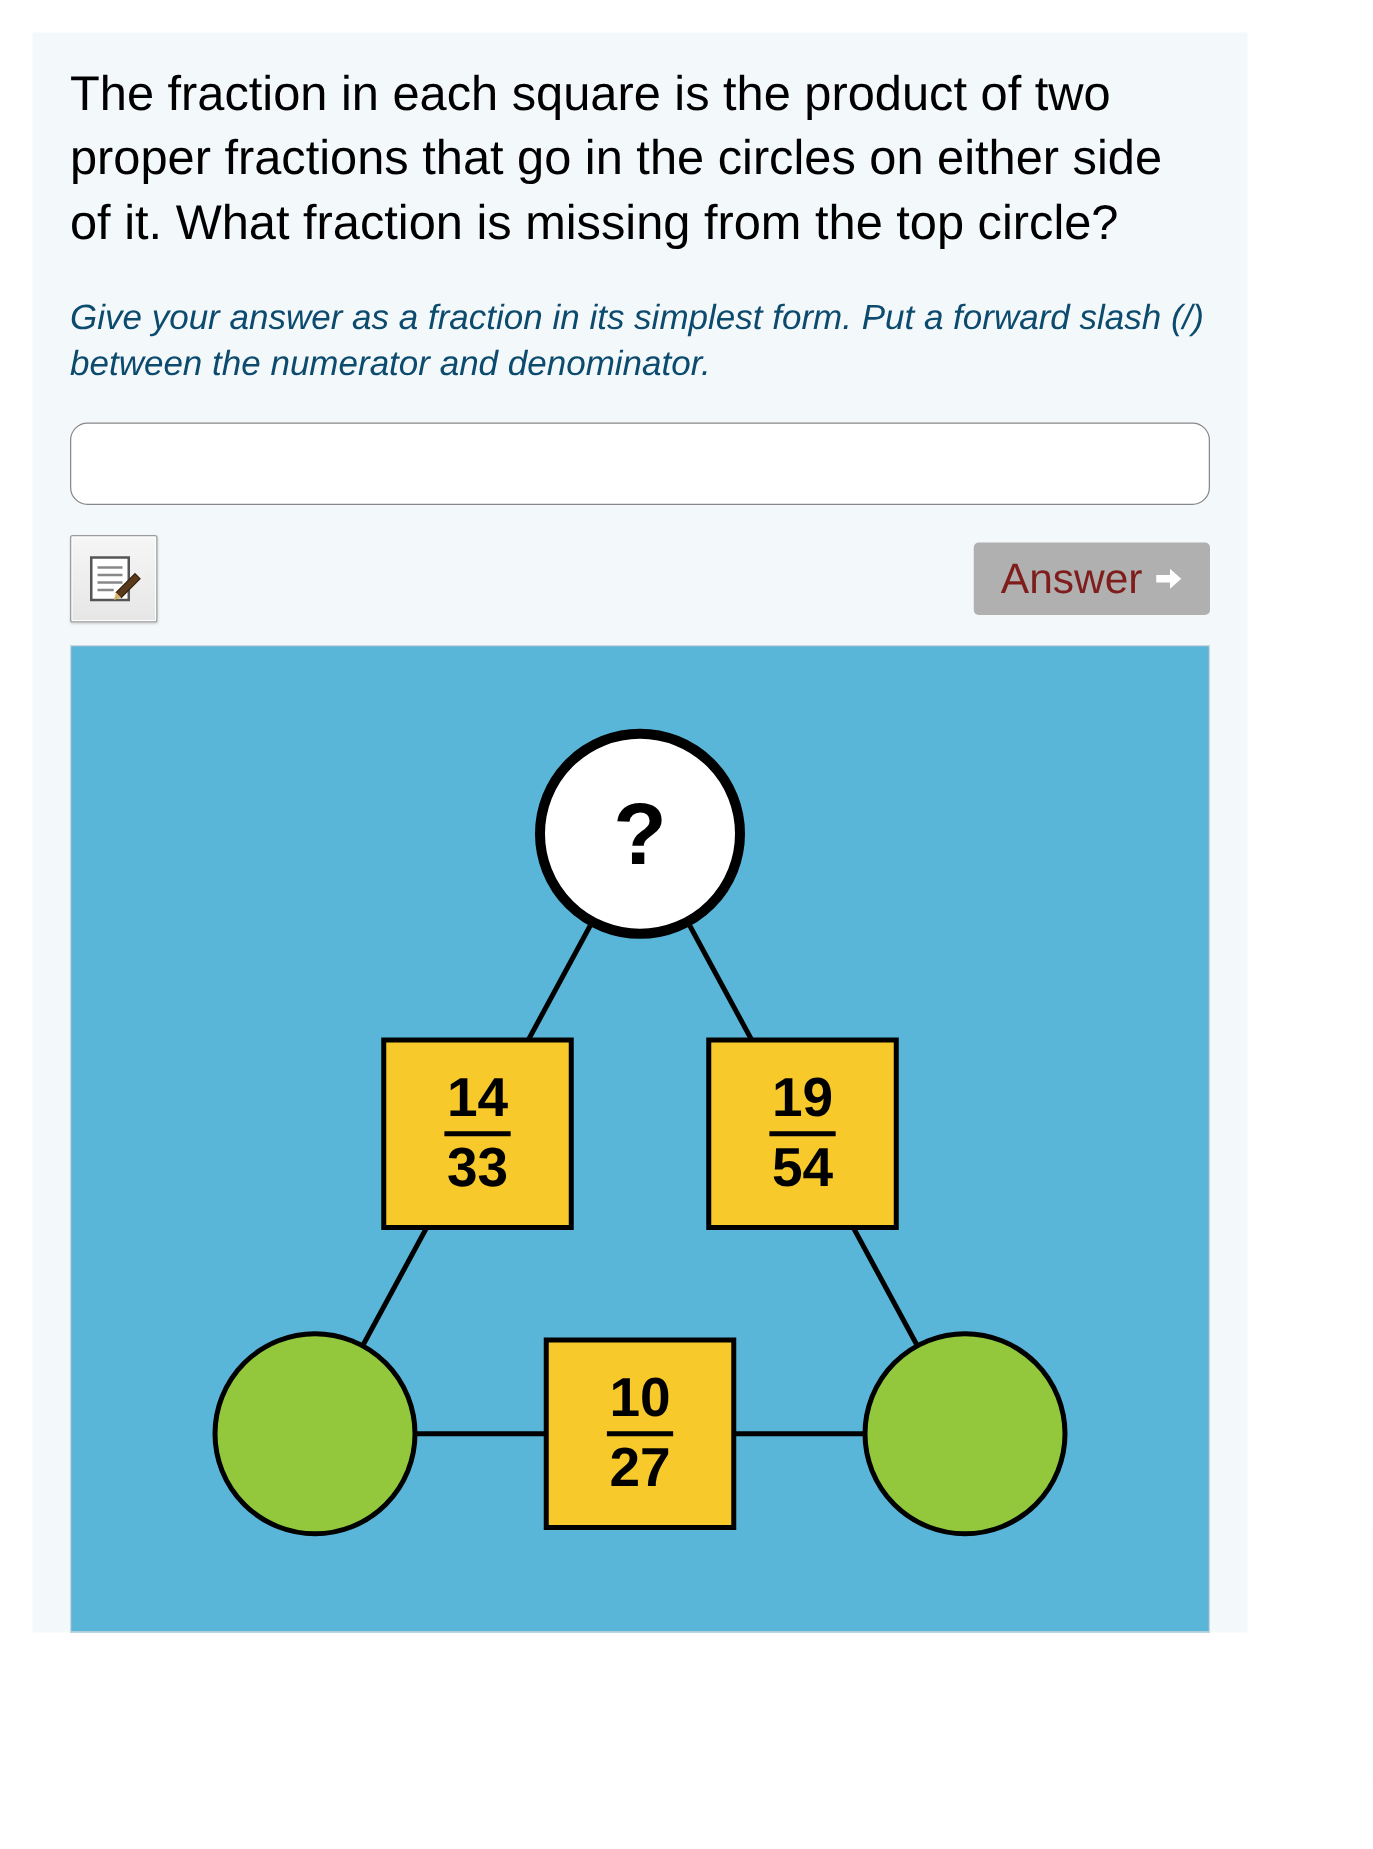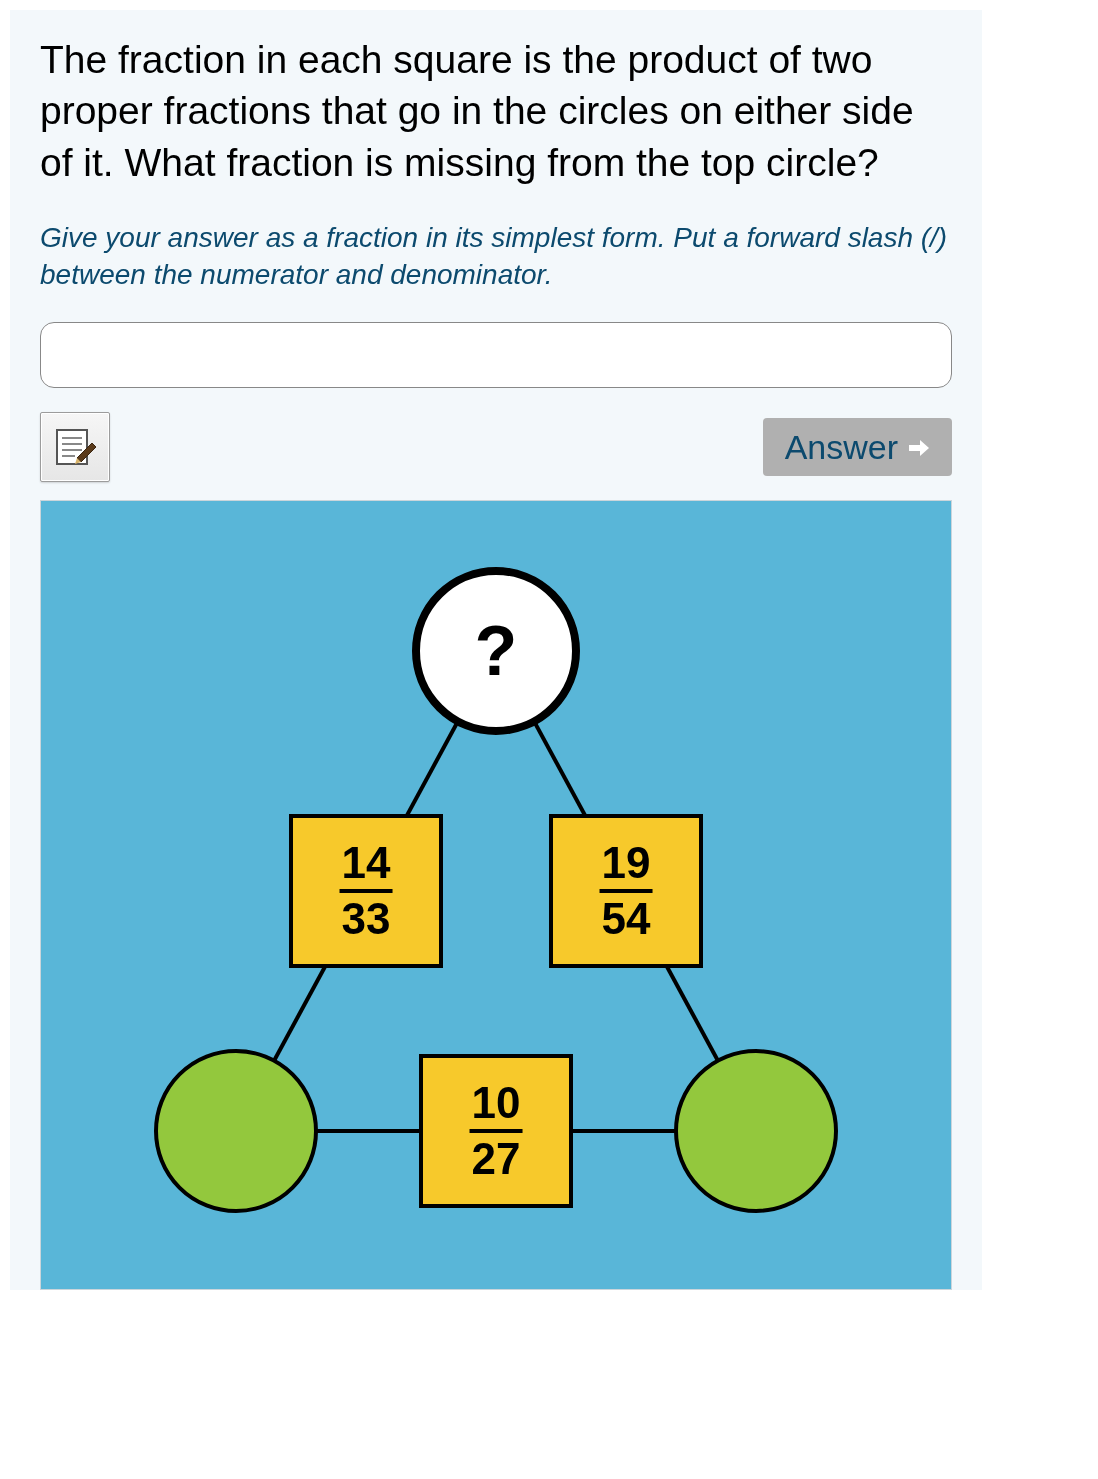--- a/index.html
+++ b/index.html
@@ -3,21 +3,21 @@
 <meta charset="utf-8">
 <style>
   * { box-sizing: border-box; }
   html, body {
     margin: 0; padding: 0;
     background: #ffffff;
     font-family: Arial, Helvetica, sans-serif;
   }
   .page {
     width: 992px;
-    margin: 0;
+    margin: 16px;
     background: #ffffff;
     padding: 10px 10px 10px 10px;
   }
   .card {
     background: #f3f8fb;
     padding: 24px 30px 0 30px;
     width: 100%;
   }
   .question-text {
     font-size: 39px;
@@ -57,21 +57,21 @@
     background: linear-gradient(#f6f6f6, #e6e6e6);
     display: flex; align-items: center; justify-content: center;
     cursor: pointer;
     border-radius: 2px;
     box-shadow: inset 0 0 0 1px #fff, 0 1px 2px rgba(0,0,0,.15);
   }
   .answer-btn {
     height: 58px;
     padding: 0 22px;
     background: #b0b0b0;
-    color: #0c4a6e;
+    color: #7f1d1d;
     font-size: 34px;
     display: flex; align-items: center; gap: 10px;
     border: none;
     border-radius: 4px;
     cursor: pointer;
   }
   .answer-btn .arrow {
     display: inline-block;
     line-height: 1;
   }

